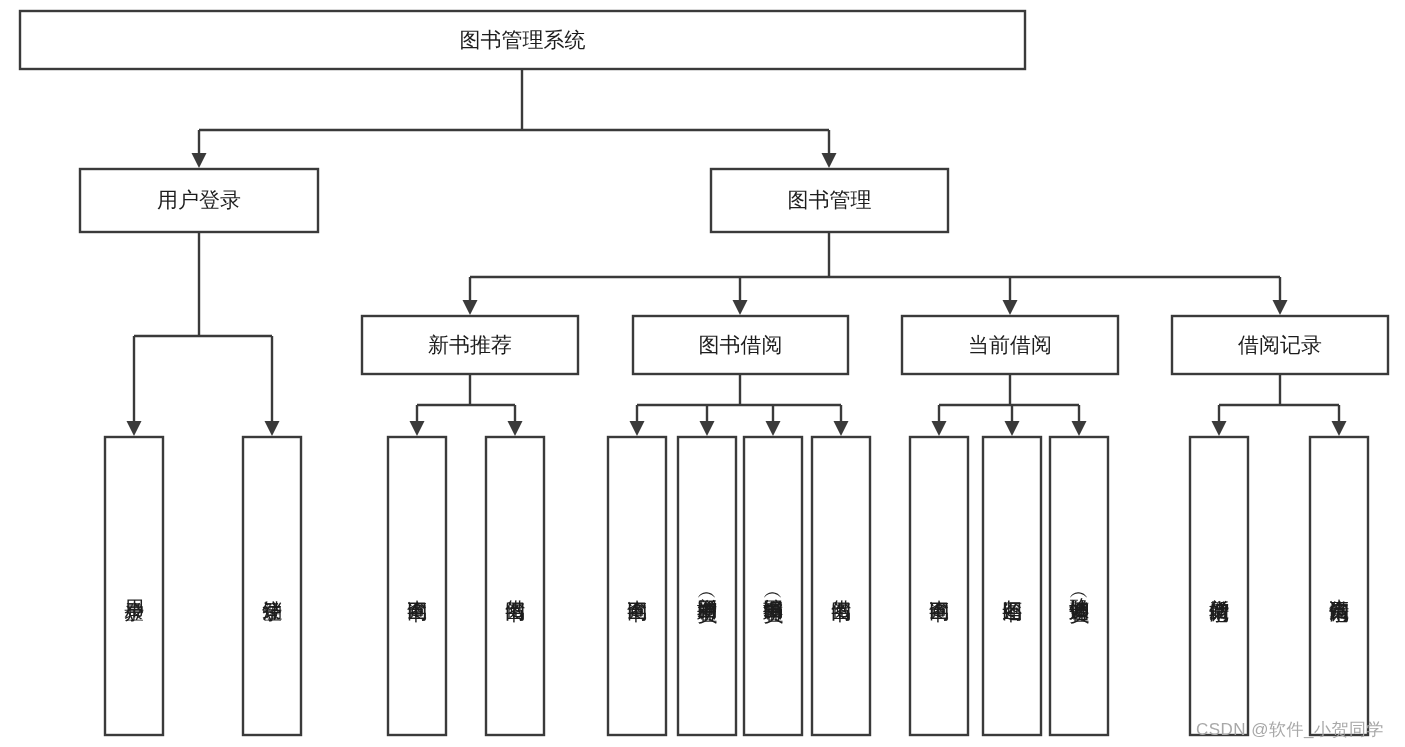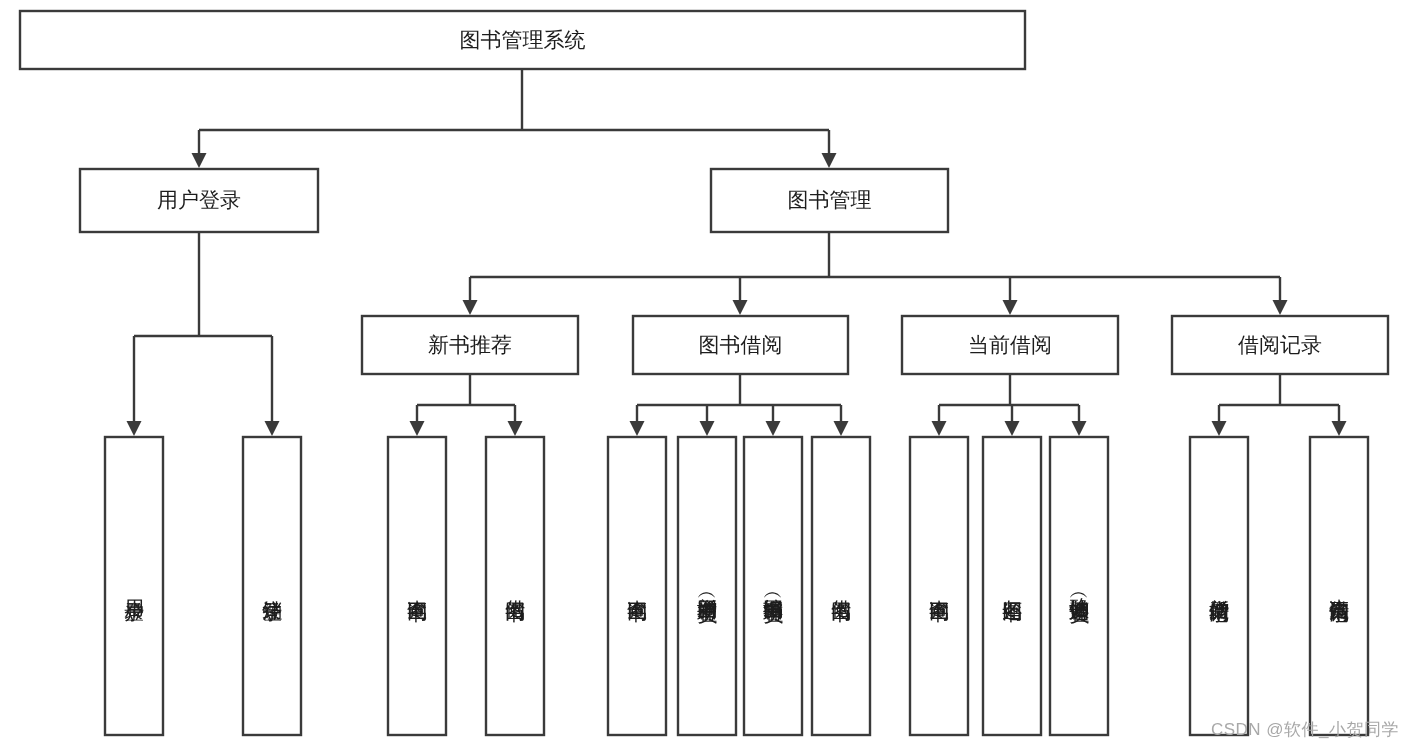--- a/index.html
+++ b/index.html
@@ -62,21 +62,21 @@
   }
   .vtext-layer {
     position: absolute;
     left: 0;
     top: 0;
     width: 1405px;
     height: 747px;
   }
   #watermark {
     position: absolute;
-    right: 6px;
+    right: 21px;
     bottom: 6px;
     font-family: "Liberation Sans", "DejaVu Sans", sans-serif;
     font-size: 17px;
     color: #a8a8a8;
     white-space: nowrap;
     letter-spacing: 0.5px;
   }
 </style>
 </head>
 <body>

